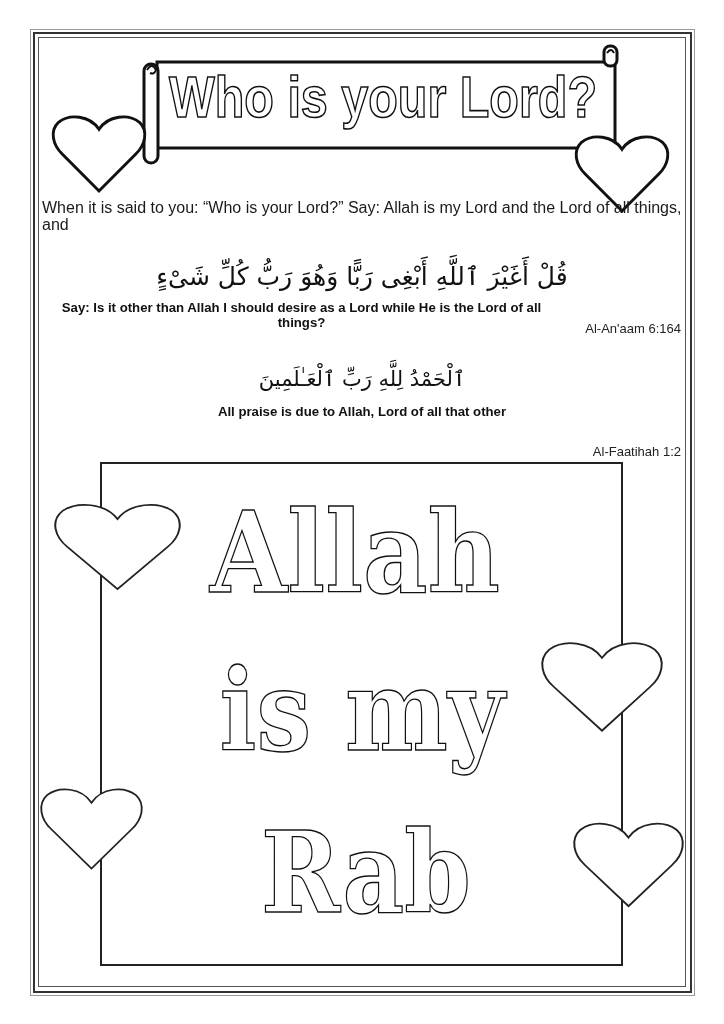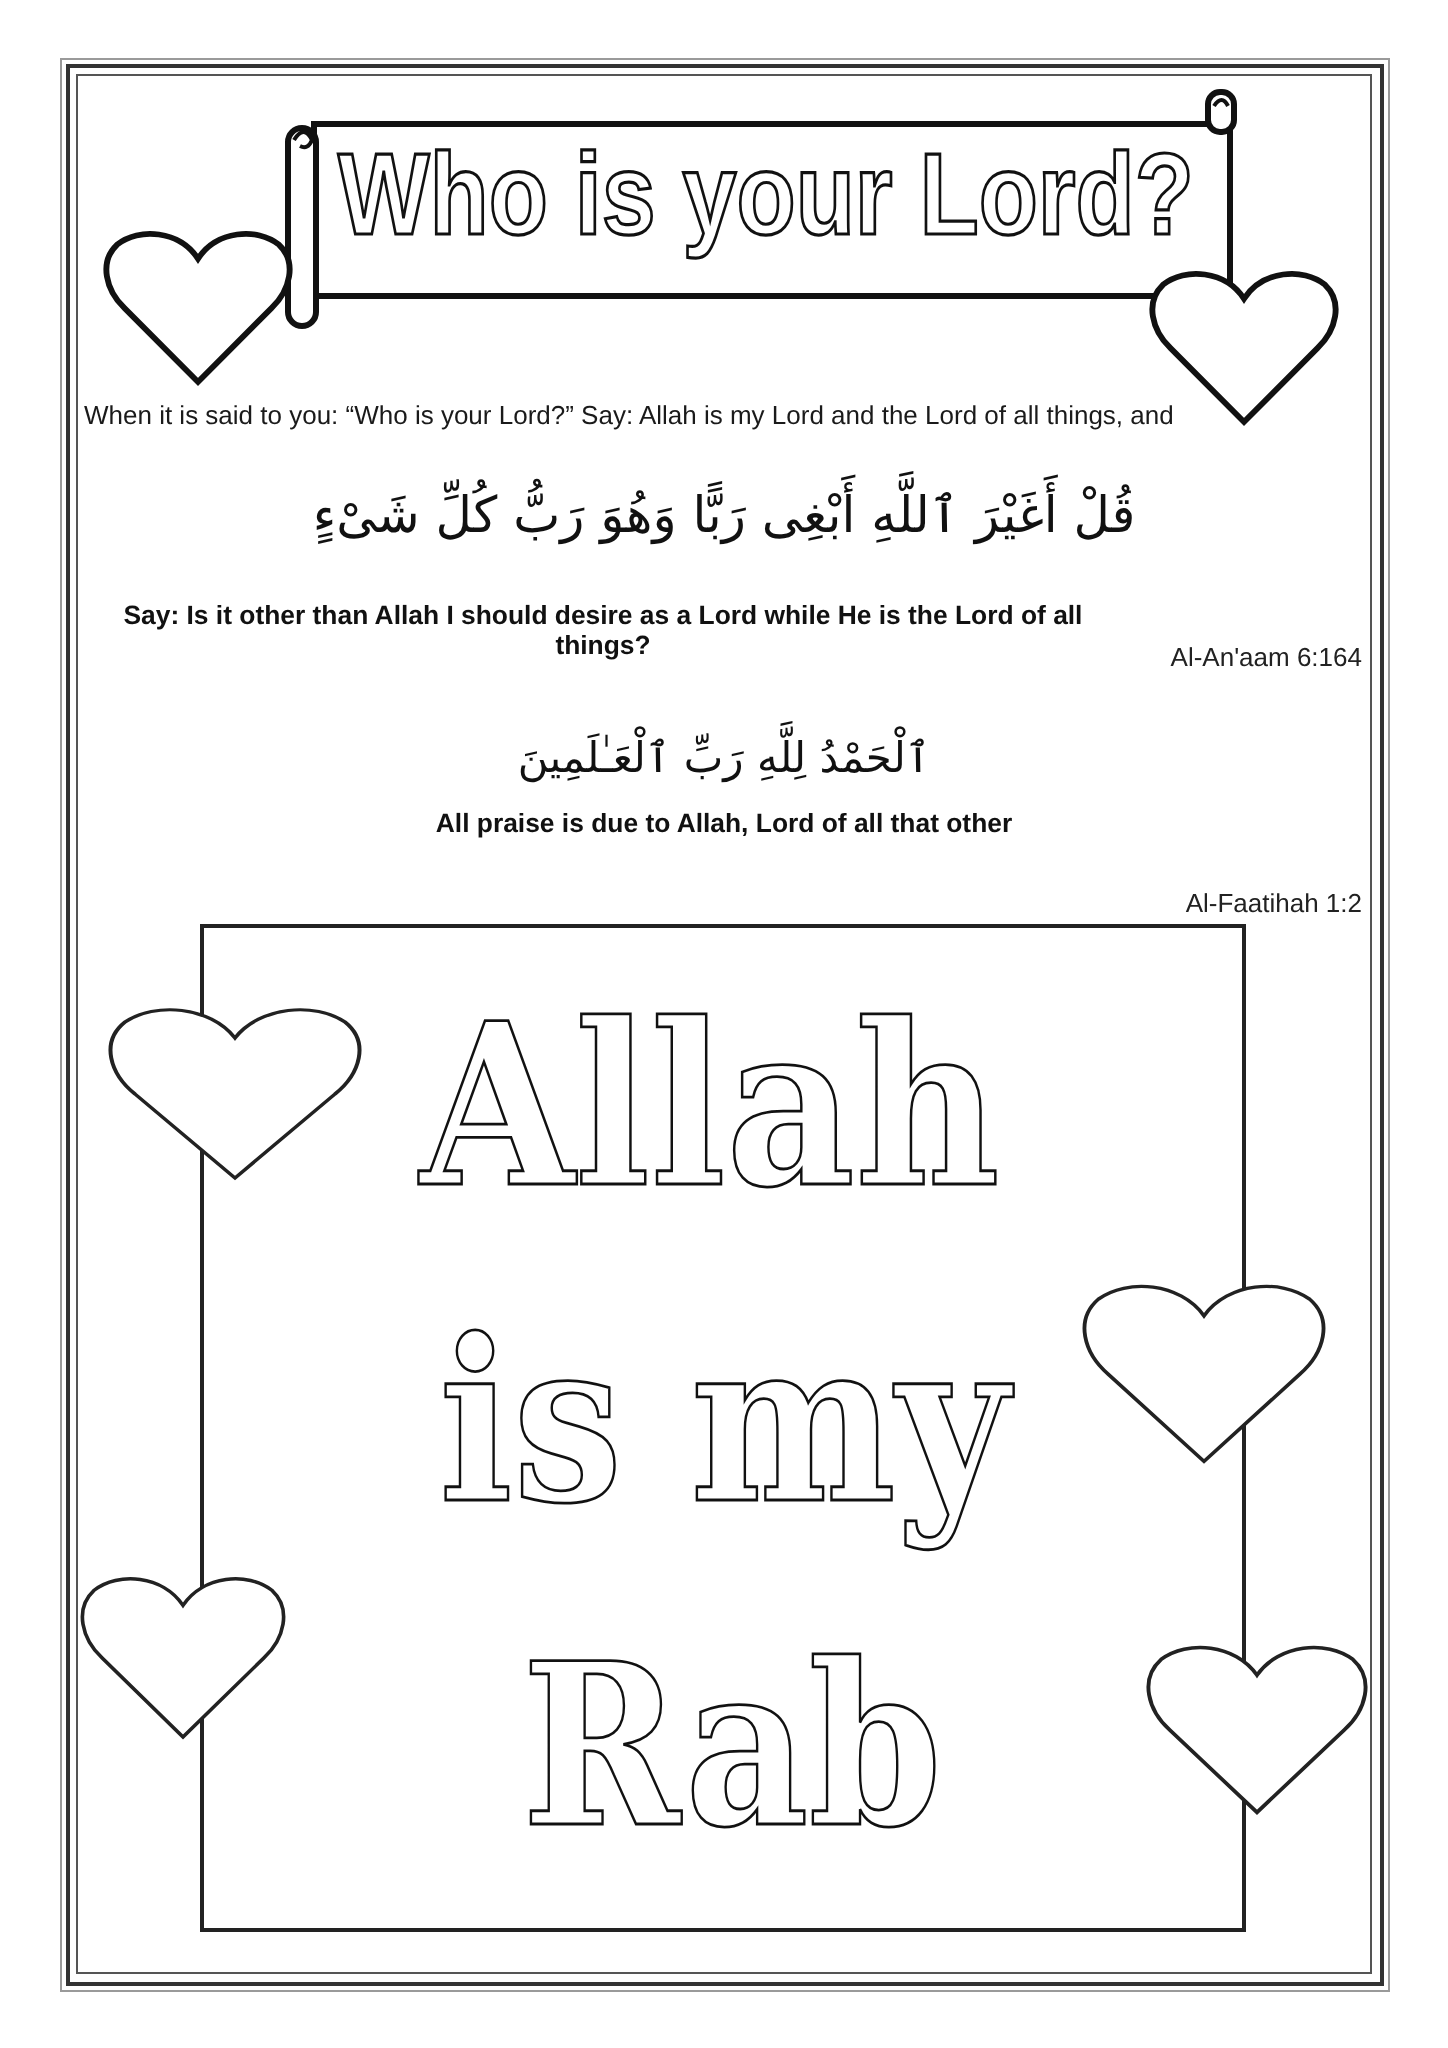--- a/index.html
+++ b/index.html
@@ -2,23 +2,23 @@
 <html><head>
   <meta charset="utf-8">
   <style>
     html, body { margin: 0; padding: 0; background: #ffffff; }
     body { width: 724px; height: 1024px; position: relative; overflow: hidden; font-family: "Liberation Sans", sans-serif; color: #111; }
     .abs { position: absolute; }
     .frame-outer { left: 30px; top: 29px; width: 665px; height: 967px; border: 1px solid #9a9a9a; box-sizing: border-box; }
     .frame-thick { left: 33px; top: 32px; width: 659px; height: 961px; border: 2px solid #333; box-sizing: border-box; }
     .frame-inner { left: 38px; top: 37px; width: 648px; height: 950px; border: 1px solid #555; box-sizing: border-box; }
     svg.layer { position: absolute; left: 0; top: 0; }
-    .intro { left: 42px; top: 199px; width: 640px; font-size: 13px; line-height: 17px; color: #1a1a1a; }
+    .intro { left: 42px; top: 199px; width: 640px; font-size: 16px; line-height: 17px; color: #1a1a1a; }
     .arabic { text-align: center; font-family: "DejaVu Sans", sans-serif; color: #111; direction: rtl; }
-    .arabic1 { left: 60px; top: 241px; width: 604px; font-size: 25px; line-height: 34px; }
+    .arabic1 { left: 60px; top: 260px; width: 604px; font-size: 25px; line-height: 34px; }
     .arabic2 { left: 60px; top: 362px; width: 604px; font-size: 21px; line-height: 34px; }
     .bold-line { text-align: center; font-weight: bold; font-size: 13.2px; color: #111; }
     .trans1 { left: 38px; top: 300px; width: 527px; }
     .trans2 { left: 38px; top: 404px; width: 648px; }
     .ref { right: 43px; text-align: right; font-size: 13px; color: #222; }
     .ref1 { top: 321px; text-align: center; }
     .ref2 { top: 444px; }
   </style>
 </head>
 <body>

